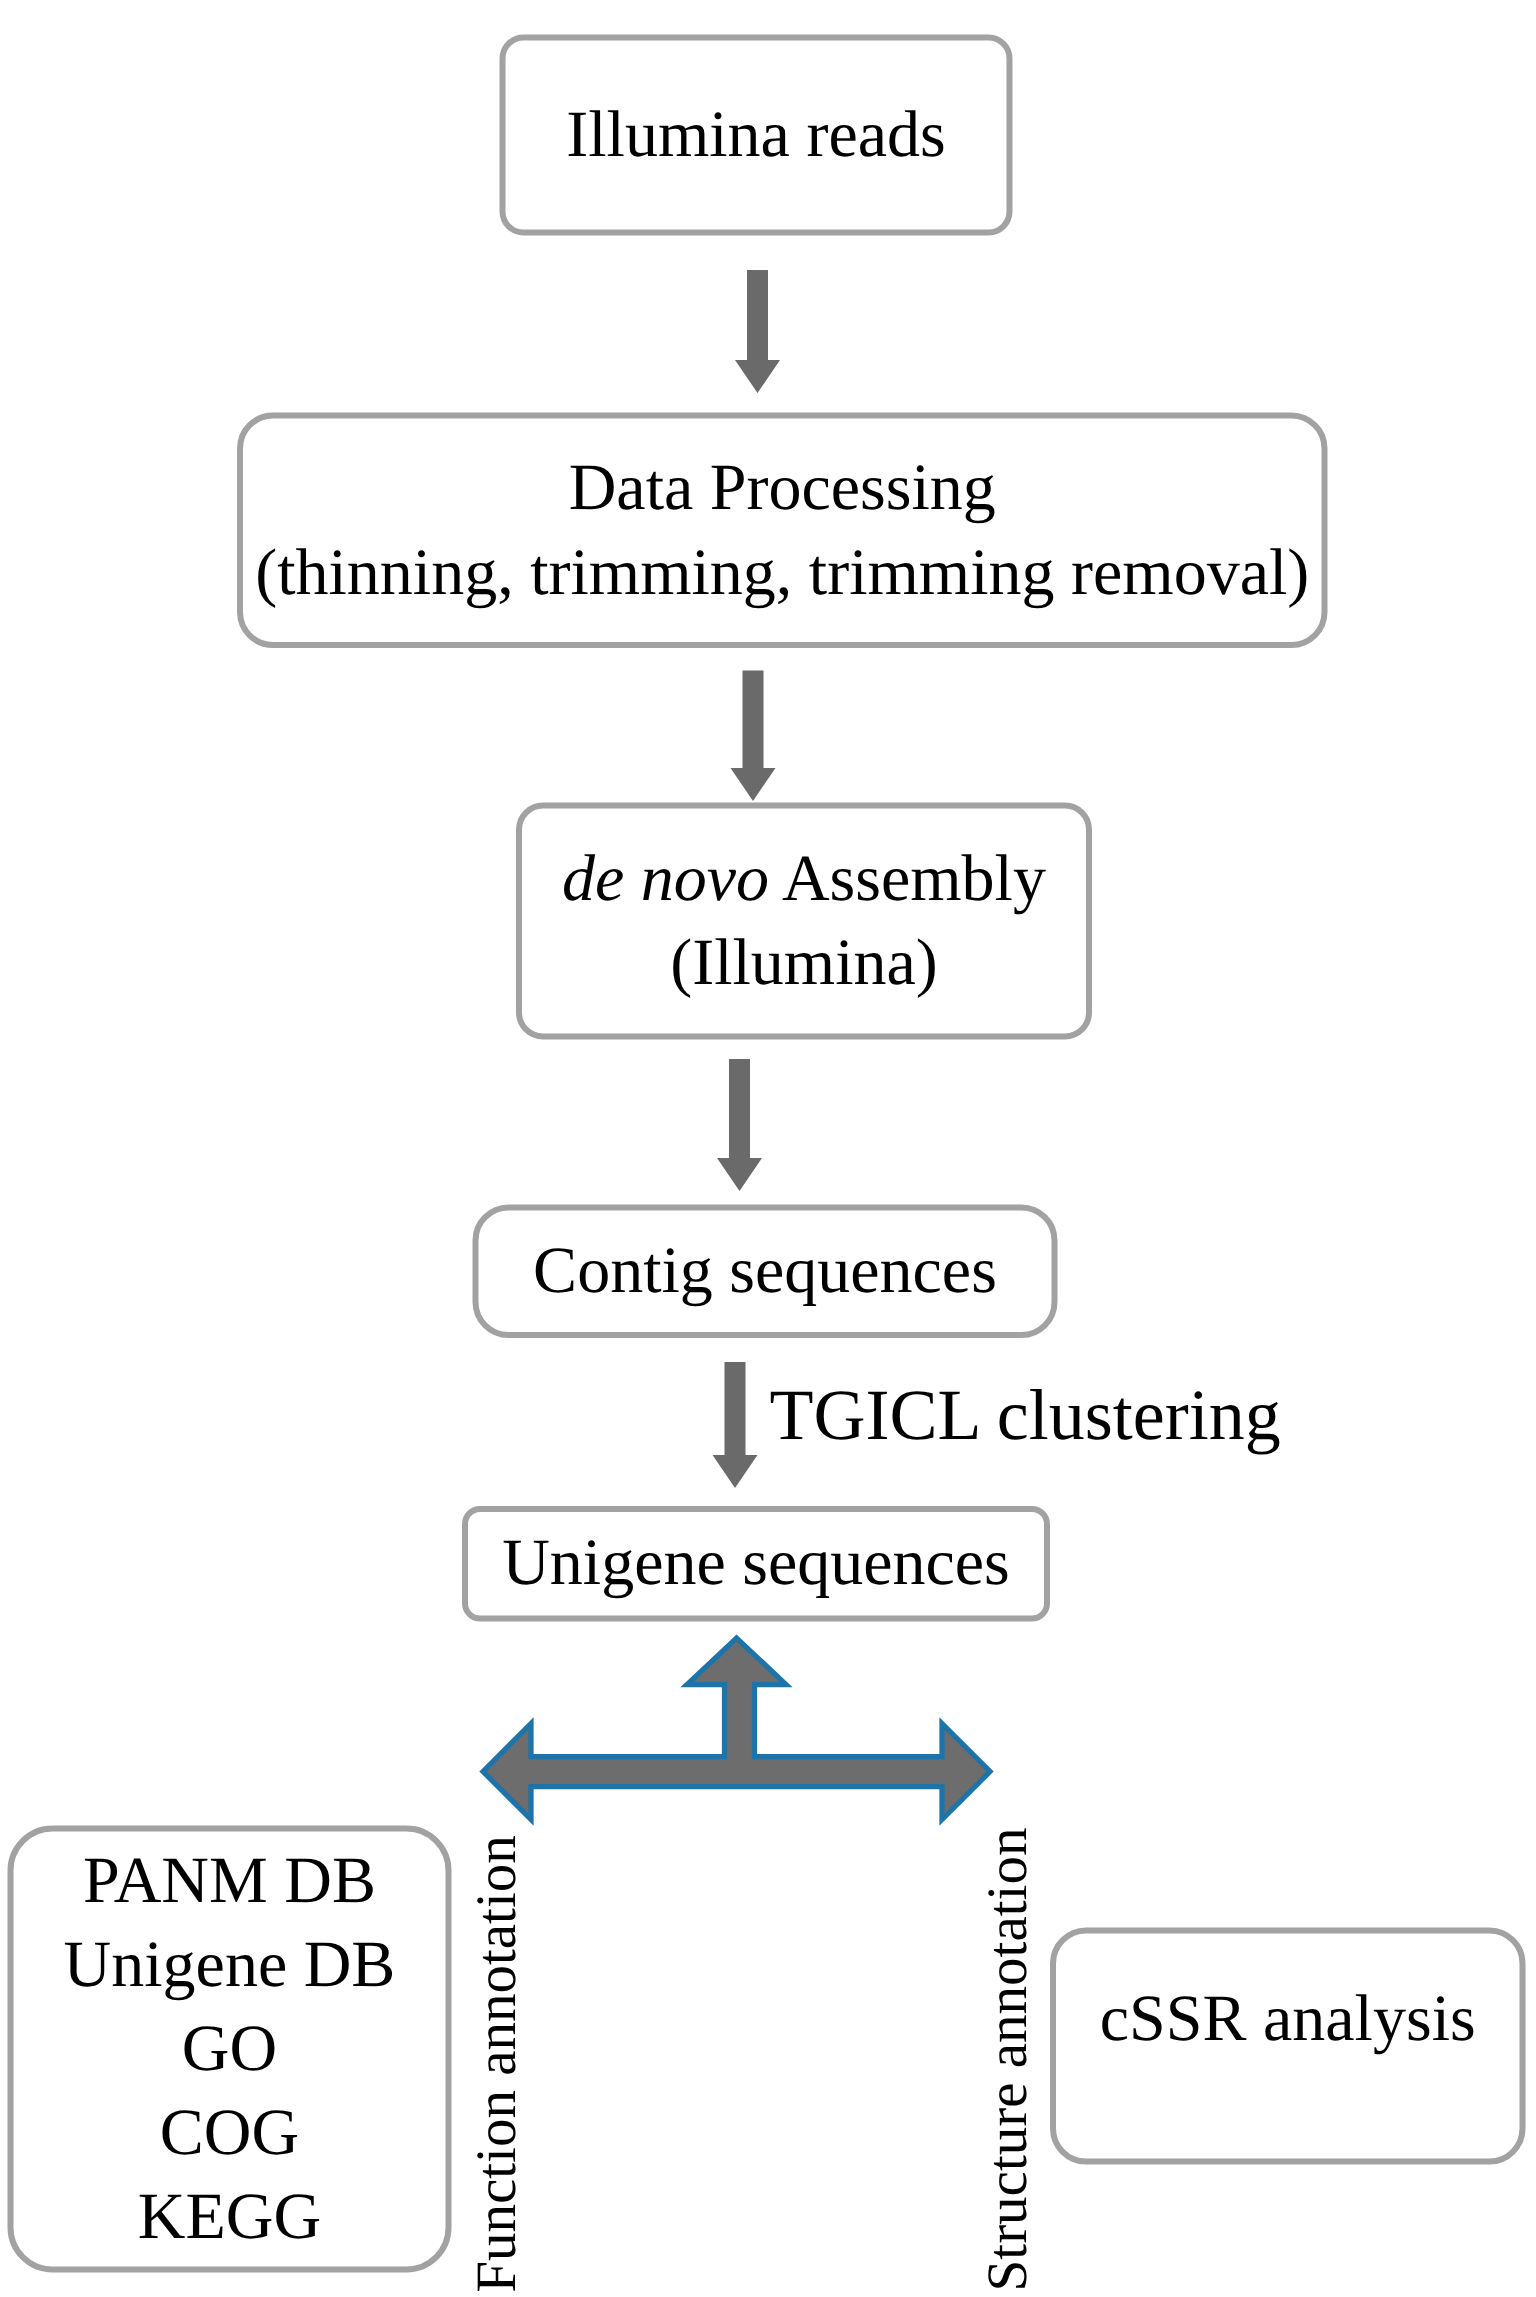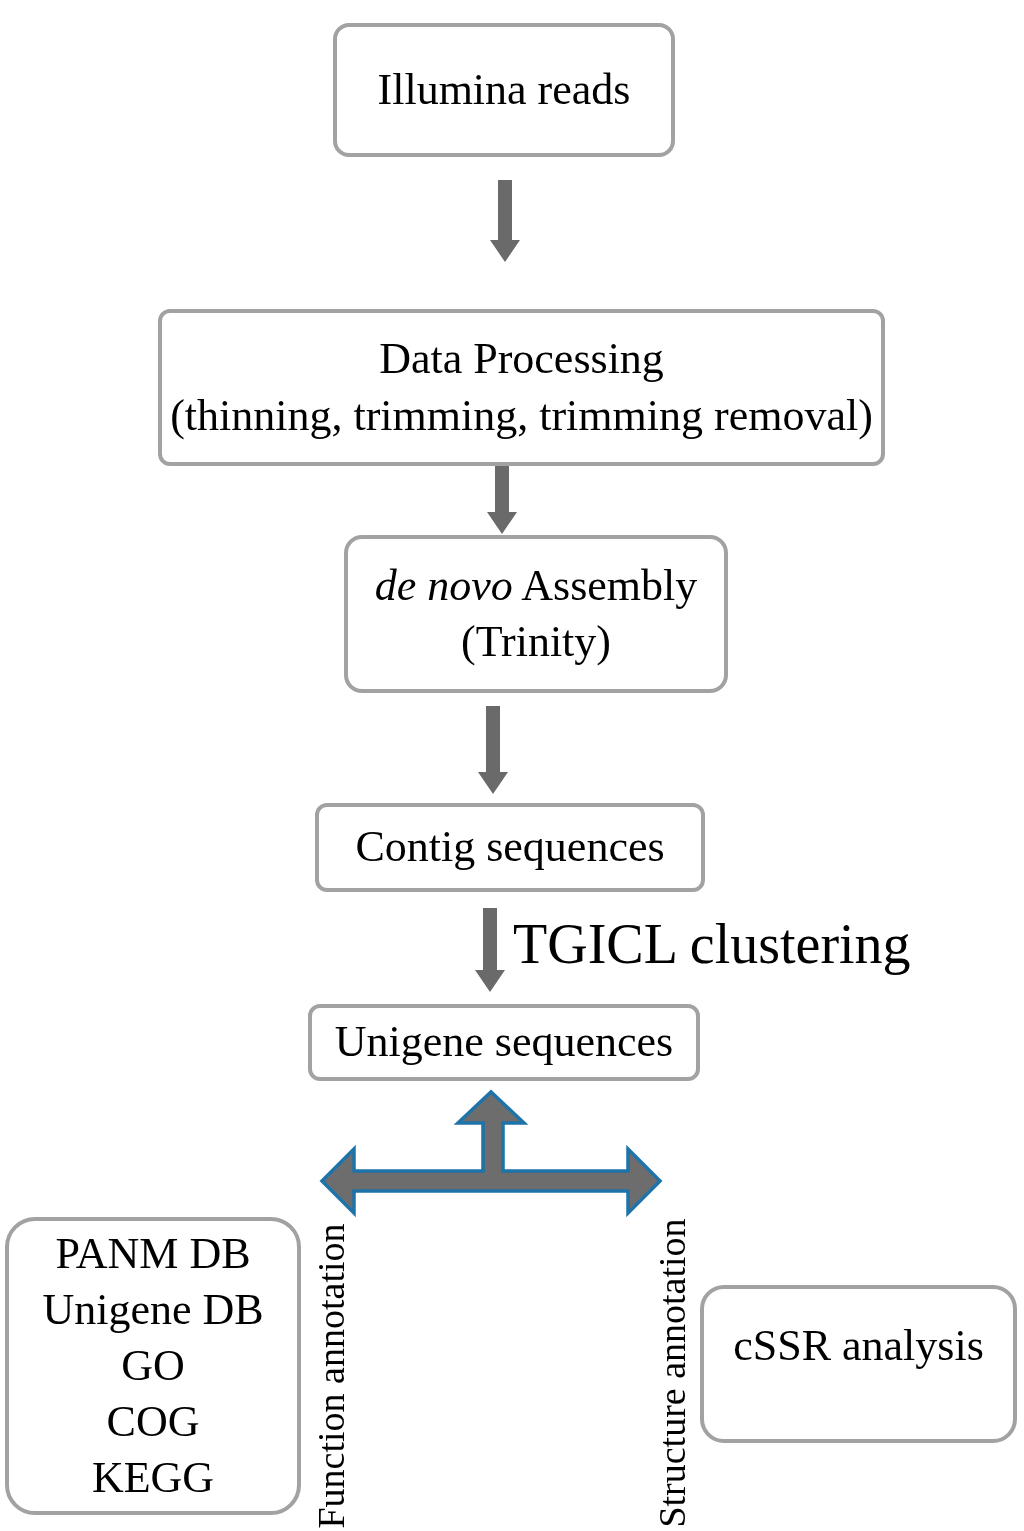--- a/index.html
+++ b/index.html
@@ -21,36 +21,36 @@
     flex-direction:column;
     align-items:center;
     justify-content:center;
     text-align:center;
     font-size:44px;
     line-height:1.28;
     white-space:nowrap;
   }
   .box .ln{white-space:nowrap;}
   #box-illumina   {left:333px; top:23px;   width:342px; height:134px;}
-  #box-processing {left:158px; top:275px;  width:727px; height:157px; border-radius:12px;margin-top:34px;}
+  #box-processing {left:158px; top:275px;  width:727px; height:157px; border-radius:24px;}
   #box-assembly   {left:312px; top:535px;  width:384px; height:158px; border-radius:18px;margin-left:32px;}
-  #box-contig     {left:315px; top:803px;  width:390px; height:89px;  border-radius:12px;justify-content:center;}
+  #box-contig     {left:315px; top:803px;  width:390px; height:89px;  border-radius:24px;justify-content:center;}
   #box-unigene    {left:308px; top:1004px; width:392px; height:77px;  border-radius:12px;}
   #box-annodb     {left:5px;   top:1217px; width:296px; height:298px; border-radius:30px; line-height:56px;}
   #box-cssr       {left:700px; top:1285px; width:317px; height:158px; border-radius:24px; padding-bottom:36px;}
   .italic{font-style:italic;}
   .svg-layer{
     position:absolute;left:0;top:0;width:1024px;height:1531px;
     pointer-events:none;
   }
   .arrow-gray{fill:var(--arrow,#6a6a6a);}
   .tri-arrow{fill:var(--tri-fill,#6d6d6d);stroke:var(--tri-stroke,#1e73a8);stroke-width:3.5;stroke-linejoin:miter;}
   .flow-label{
     position:absolute;
-    font-size:56px;
+    font-size:48px;
     white-space:nowrap;
   }
   #label-tgicl{left:513px; top:921px; height:46px; line-height:46px;}
   .vlabel{
     position:absolute;
     font-size:38px;
     white-space:nowrap;
     transform:translate(-50%,-50%) rotate(-90deg);
   }
   #label-function {left:331px; top:1376px;}
@@ -73,21 +73,21 @@
     <div class="ln">Illumina reads</div>
   </div>
 
   <div class="box" id="box-processing">
     <div class="ln">Data Processing</div>
     <div class="ln">(thinning, trimming, trimming removal)</div>
   </div>
 
   <div class="box" id="box-assembly">
     <div class="ln"><span class="italic">de novo</span><span> Assembly</span></div>
-    <div class="ln">(Trinity)</div>
+    <div class="ln">(Illumina)</div>
   </div>
 
   <div class="box" id="box-contig">
     <div class="ln">Contig sequences</div>
   </div>
 
   <div class="box" id="box-annodb">
     <div class="ln">PANM DB</div>
     <div class="ln">Unigene DB</div>
     <div class="ln">GO</div>

